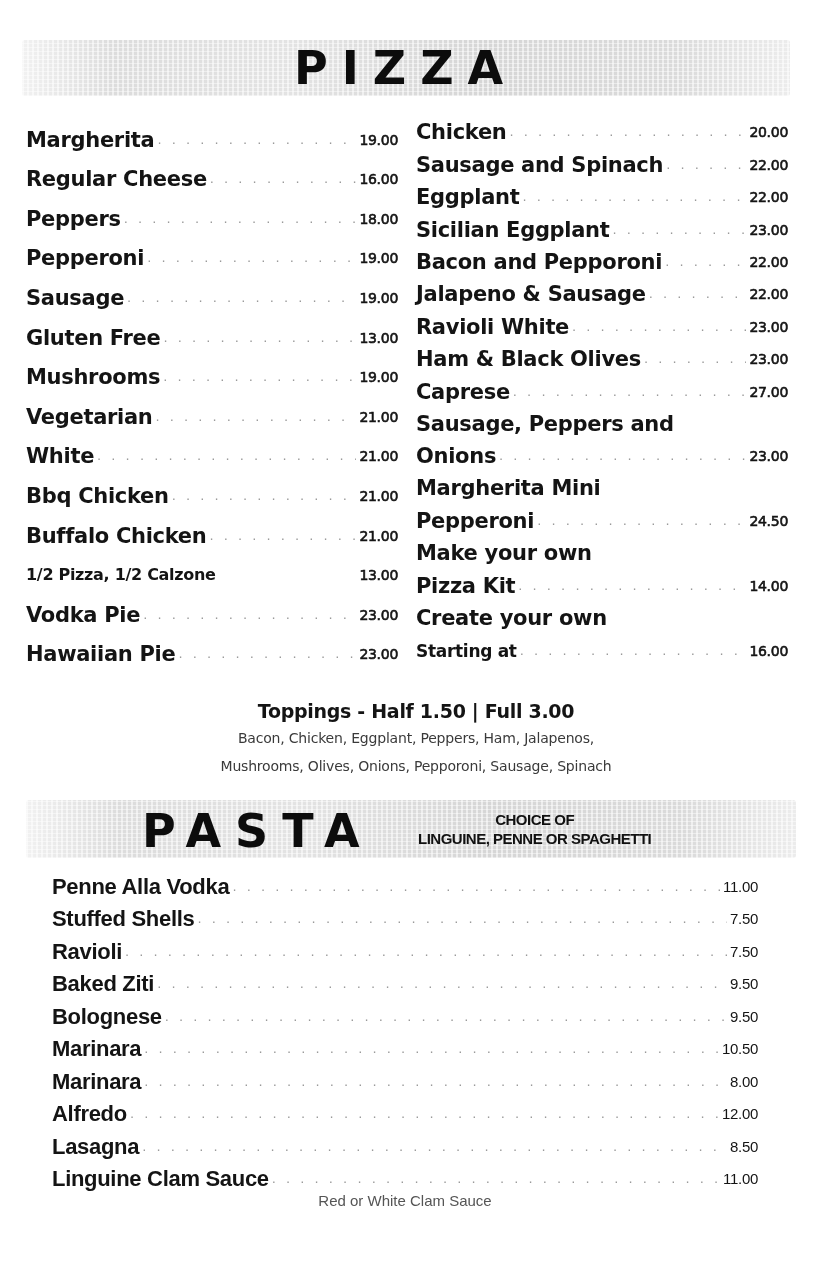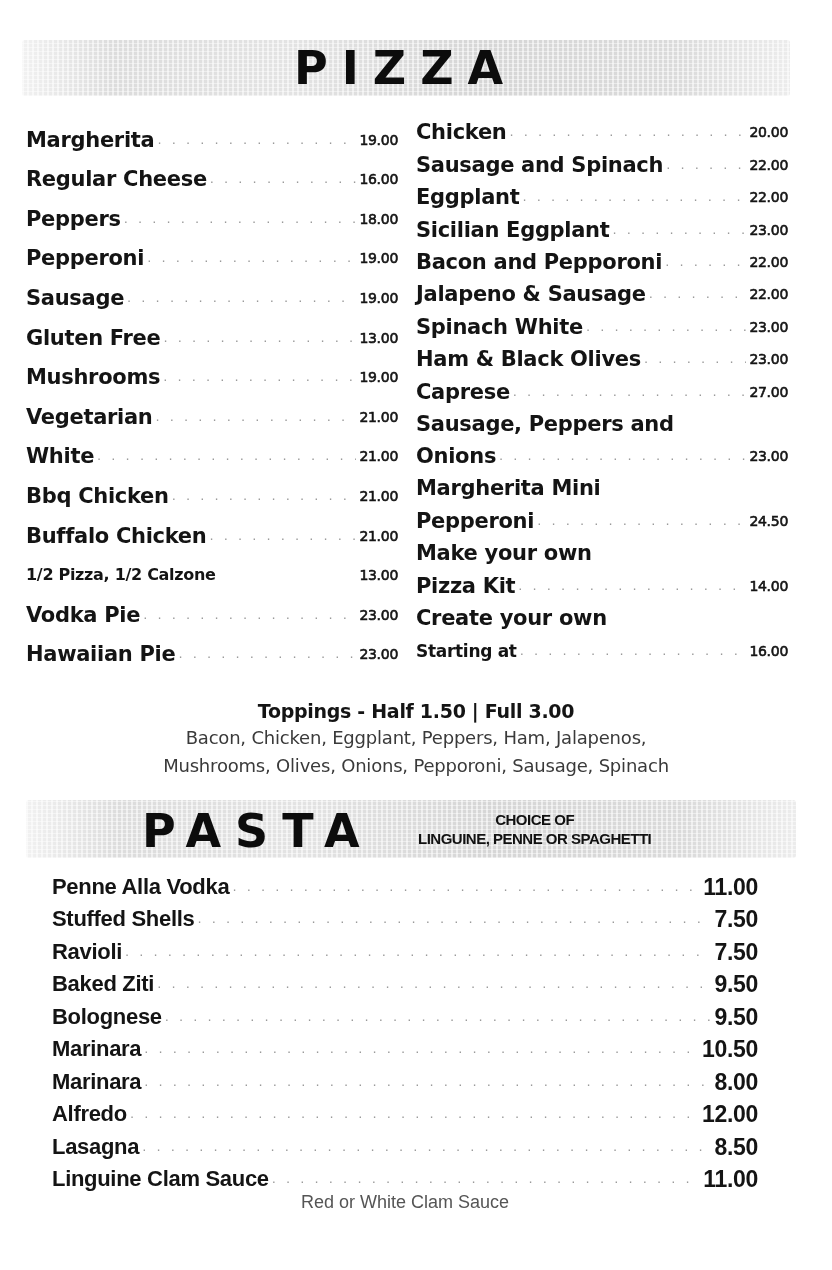--- a/index.html
+++ b/index.html
@@ -28,26 +28,26 @@
   .col.right .item { height:32.4px; }
   .item .name { flex:0 0 auto; }
   .item .dots { flex:1 1 auto; overflow:hidden; margin:0 3px; color:#9a9a9a; font-weight:normal;
                 font-size:13px; letter-spacing:3px; }
   .item .dots::before { content:". . . . . . . . . . . . . . . . . . . . . . . . . . . . . . . . . . . . . . . . . . . . . . . . . . . . . . . . . . . . . . . . . . . . . . . . . . . . ."; }
   .item .price { flex:0 0 auto; font-weight:normal; -webkit-text-stroke:0.6px #141414; font-size:14px; }
   .item .small { font-size:17px; }
   .line-only { font-size:21px; font-weight:bold; line-height:32px; height:32.4px; white-space:nowrap; letter-spacing:-0.3px; }
   .toppings { position:absolute; top:698px; left:0; width:832px; text-align:center; }
   .toppings .head { font-size:19px; font-weight:bold; line-height:26px; letter-spacing:-0.3px; }
-  .toppings .list { font-size:18px; font-weight:normal; color:#3a3a3a; line-height:28px; letter-spacing:-0.2px; }
+  .toppings .list { font-size:14px; font-weight:normal; color:#3a3a3a; line-height:28px; letter-spacing:-0.2px; }
   .pasta-list { position:absolute; top:870px; left:52px; width:706px; }
   .pasta-list .item { height:32.5px; font-size:21px; }
   .pasta-list .item .name { font-family:"Liberation Sans", sans-serif; font-size:22px;margin-top:44px; }
-  .pasta-list .item .price { font-family:"Liberation Sans", sans-serif; font-size:23px; font-weight:bold; -webkit-text-stroke:0; }
-  .pasta-sub { position:absolute; top:1192px; left:0; width:810px; text-align:center; font-size:18px;
+  .pasta-list .item .price { font-family:"Liberation Sans", sans-serif; font-size:15px; font-weight:normal; -webkit-text-stroke:0; }
+  .pasta-sub { position:absolute; top:1192px; left:0; width:810px; text-align:center; font-size:15px;
                color:#555; font-family:"Liberation Sans", sans-serif; }
 </style>
 </head>
 <body>
 
 <div class="banner pizza"></div>
 <div class="section-title pizza-title">PIZZA</div>
 
 <div class="col left">
   <div class="item">
@@ -147,21 +147,21 @@
       <span class="name">Bacon and Pepporoni</span>
       <span class="dots"></span>
       <span class="price">22.00</span>
     </div>
   <div class="item">
       <span class="name">Jalapeno &amp; Sausage</span>
       <span class="dots"></span>
       <span class="price">22.00</span>
     </div>
   <div class="item">
-      <span class="name">Spinach White</span>
+      <span class="name">Ravioli White</span>
       <span class="dots"></span>
       <span class="price">23.00</span>
     </div>
   <div class="item">
       <span class="name">Ham &amp; Black Olives</span>
       <span class="dots"></span>
       <span class="price">23.00</span>
     </div>
   <div class="item">
       <span class="name">Caprese</span>

